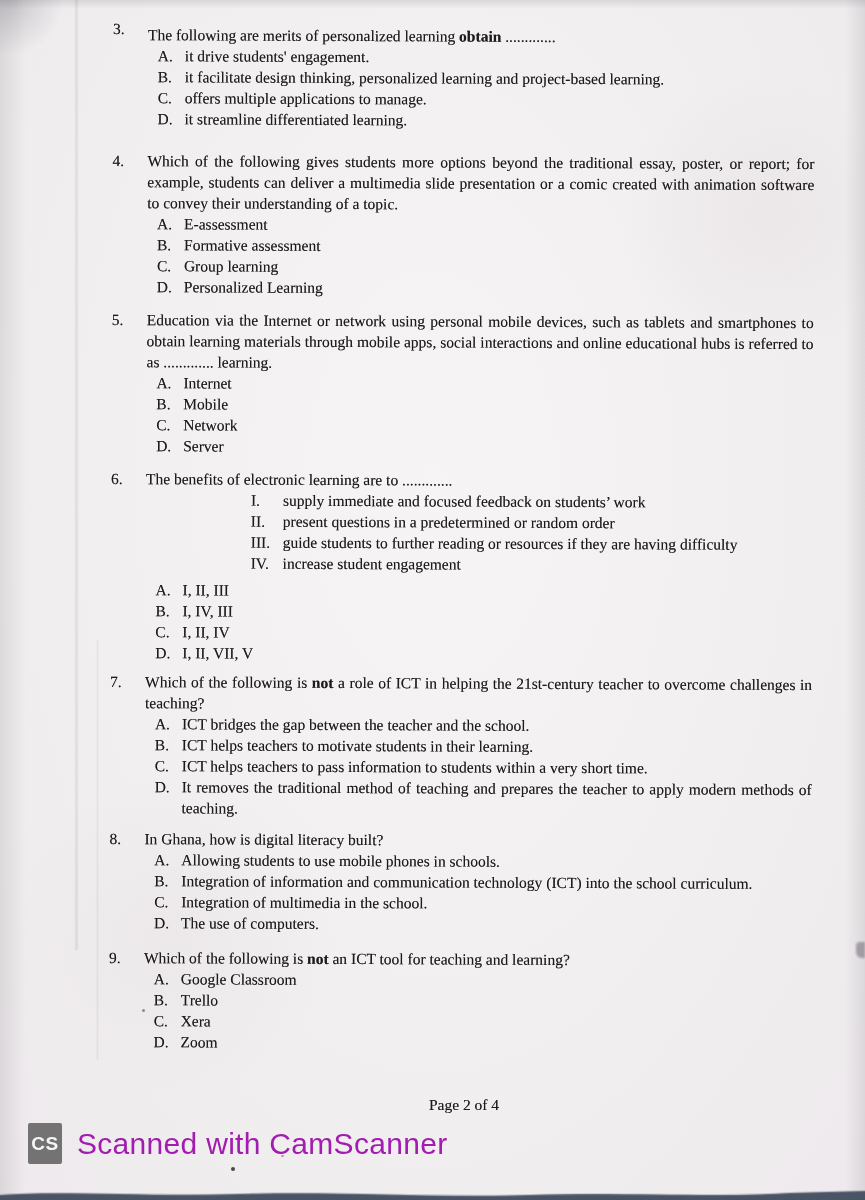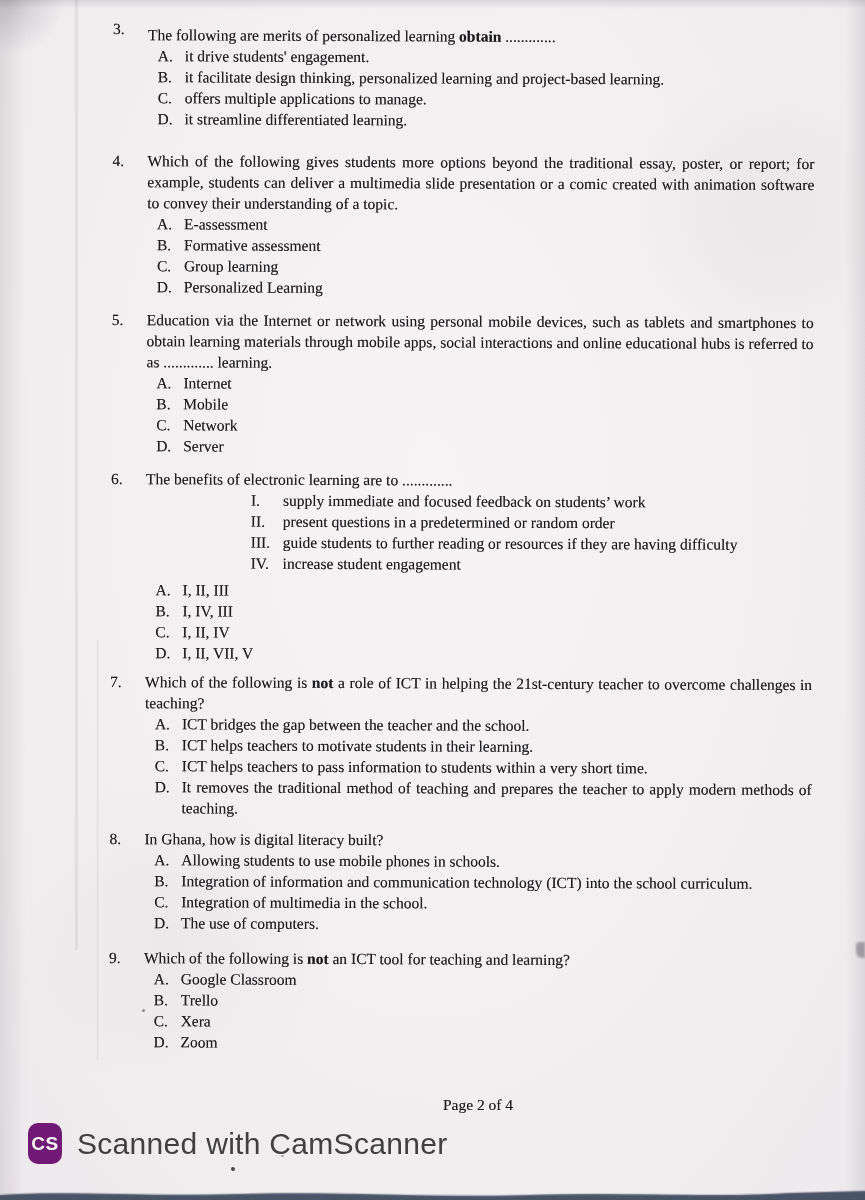--- a/index.html
+++ b/index.html
@@ -32,30 +32,30 @@
   .q-text{flex:1;}
   .raise{position:relative;top:-6px;}
   .opt{display:flex;padding-left:45px;}
   .opt-label{width:27px;flex:none;}
   .opt-text{flex:1;}
   .roman{display:flex;padding-left:140px;}
   .roman-label{width:32px;flex:none;}
   .roman-text{flex:1;}
   .bw{font-weight:bold;}
   .just{text-align:justify;}
-  .page-footer{position:absolute;left:127px;top:1096px;width:702px;text-align:center;
+  .page-footer{position:absolute;left:113px;top:1096px;width:702px;text-align:center;
     font-family:"Liberation Serif","DejaVu Serif",serif;font-size:15.5px;
     text-shadow:0 0 0.5px rgba(25,25,28,0.55);}
   .watermark{position:absolute;left:28px;top:1123px;display:flex;align-items:center;gap:15px;}
-  .cs-badge{width:34px;height:41px;background:#701a75;border-radius:10px;
+  .cs-badge{width:34px;height:41px;background:#737373;border-radius:2px;
     display:flex;align-items:center;justify-content:center;
     font-family:"Liberation Sans","DejaVu Sans",sans-serif;font-weight:bold;
     font-size:19px;color:#f5f5f5;letter-spacing:0.5px;}
   .cs-text{font-family:"Liberation Sans","DejaVu Sans",sans-serif;font-size:30px;
-    color:#404040;letter-spacing:0.3px;}
+    color:#a21caf;letter-spacing:0.3px;}
   .speck{position:absolute;background:#2a2a2e;border-radius:50%;}
   .sp1{left:231px;top:1167px;width:4px;height:4px;opacity:0.85;}
   .sp2{left:281px;top:1155px;width:3px;height:2px;opacity:0.4;}
   .sp3{left:142px;top:1009px;width:3px;height:3px;opacity:0.5;}
   .notch{position:absolute;right:0;top:942px;width:9px;height:16px;background:#6e6774;
     opacity:0.55;border-radius:4px 0 0 6px;filter:blur(1px);}
   .bottom-edge{position:absolute;left:0;bottom:0;width:865px;height:14px;}
 </style>
 </head>
 <body>

